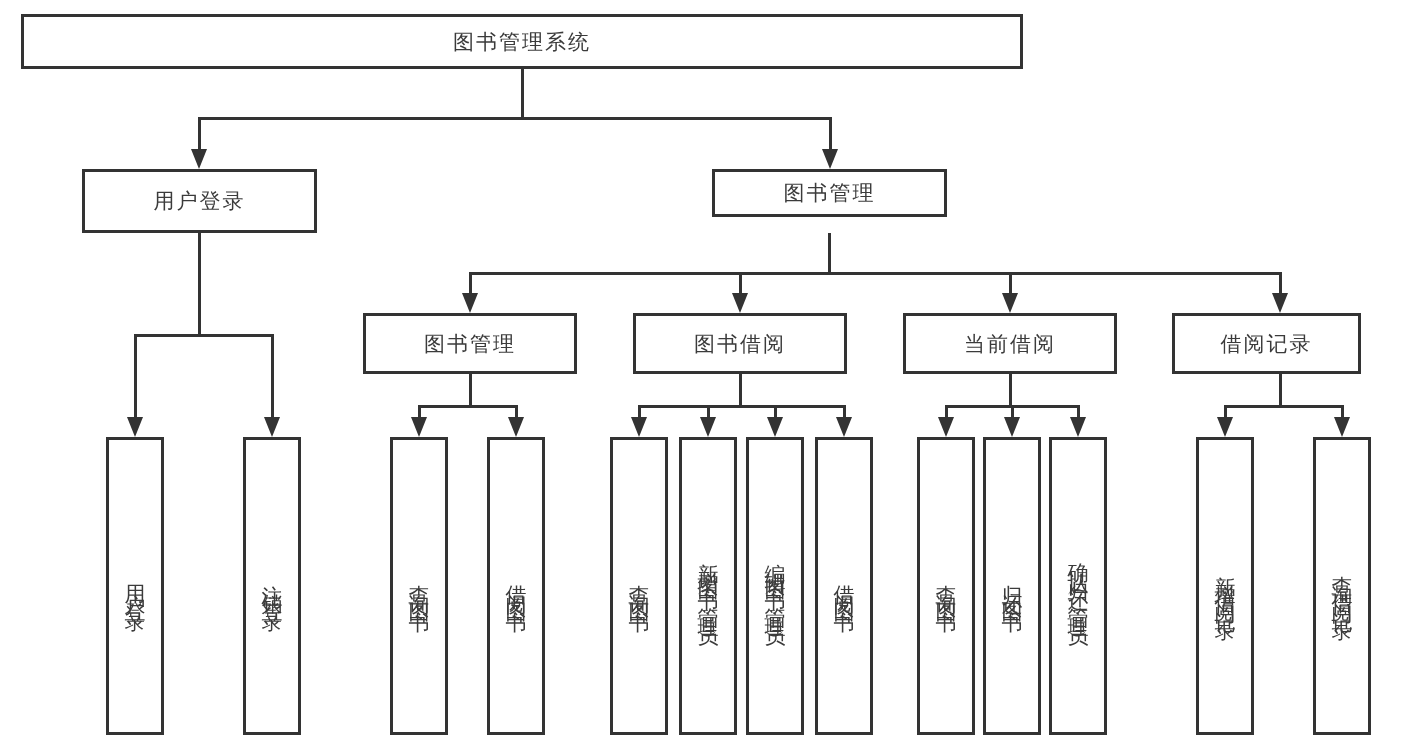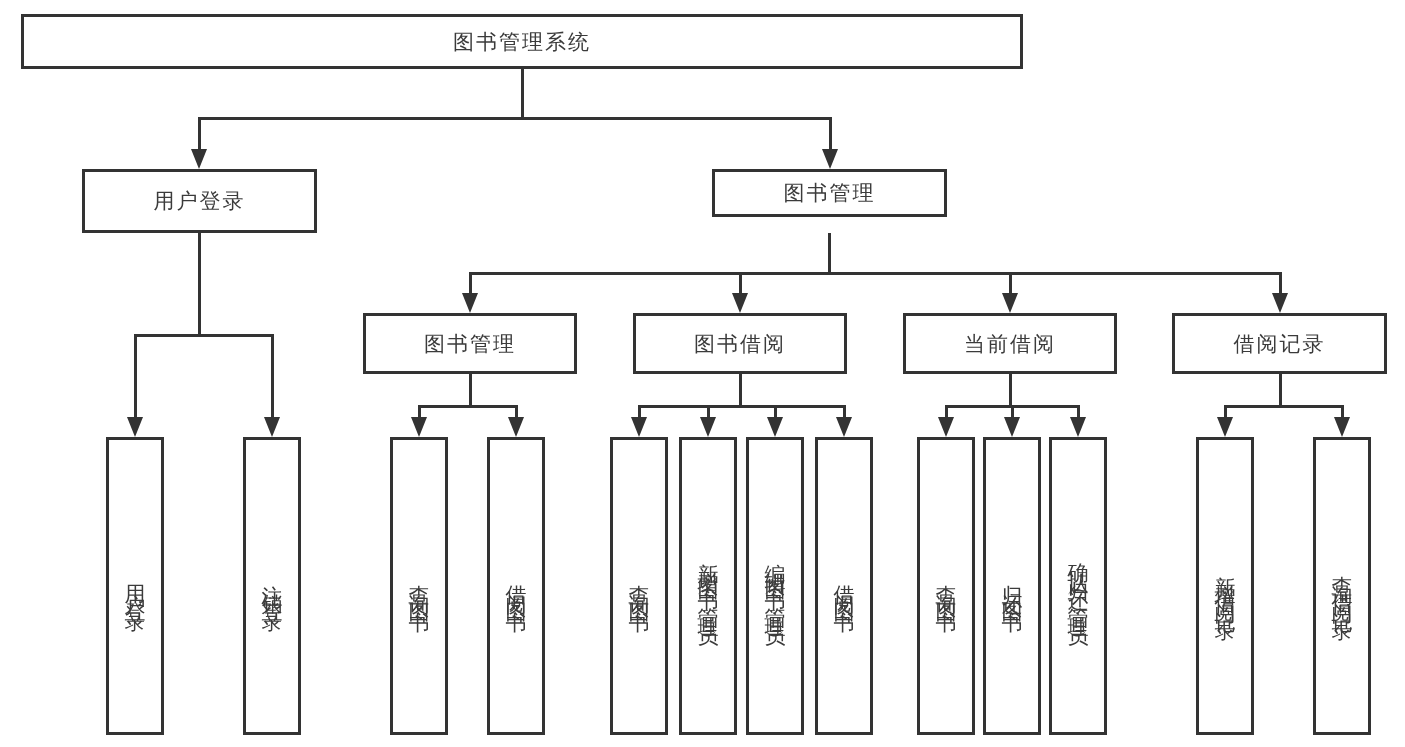--- a/index.html
+++ b/index.html
@@ -53,21 +53,21 @@
 
   <div class="node hbox" style="left:363px;top:313px;width:214px;height:61px;">
     <span>图书管理</span>
   </div>
   <div class="node hbox" style="left:903px;top:313px;width:214px;height:61px;">
     <span>当前借阅</span>
   </div>
   <div class="node hbox" style="left:633px;top:313px;width:214px;height:61px;">
     <span>图书借阅</span>
   </div>
-  <div class="node hbox" style="left:1172px;top:313px;width:215px;height:61px;">
+  <div class="node hbox" style="left:1172px;top:313px;width:189px;height:61px;">
     <span>借阅记录</span>
   </div>
 
   <div class="node vbox" style="left:106px;top:437px;width:58px;height:298px;">
     <span>用户登录</span>
   </div>
   <div class="node vbox" style="left:243px;top:437px;width:58px;height:298px;">
     <span>注销登录</span>
   </div>
   <div class="node vbox" style="left:390px;top:437px;width:58px;height:298px;">

